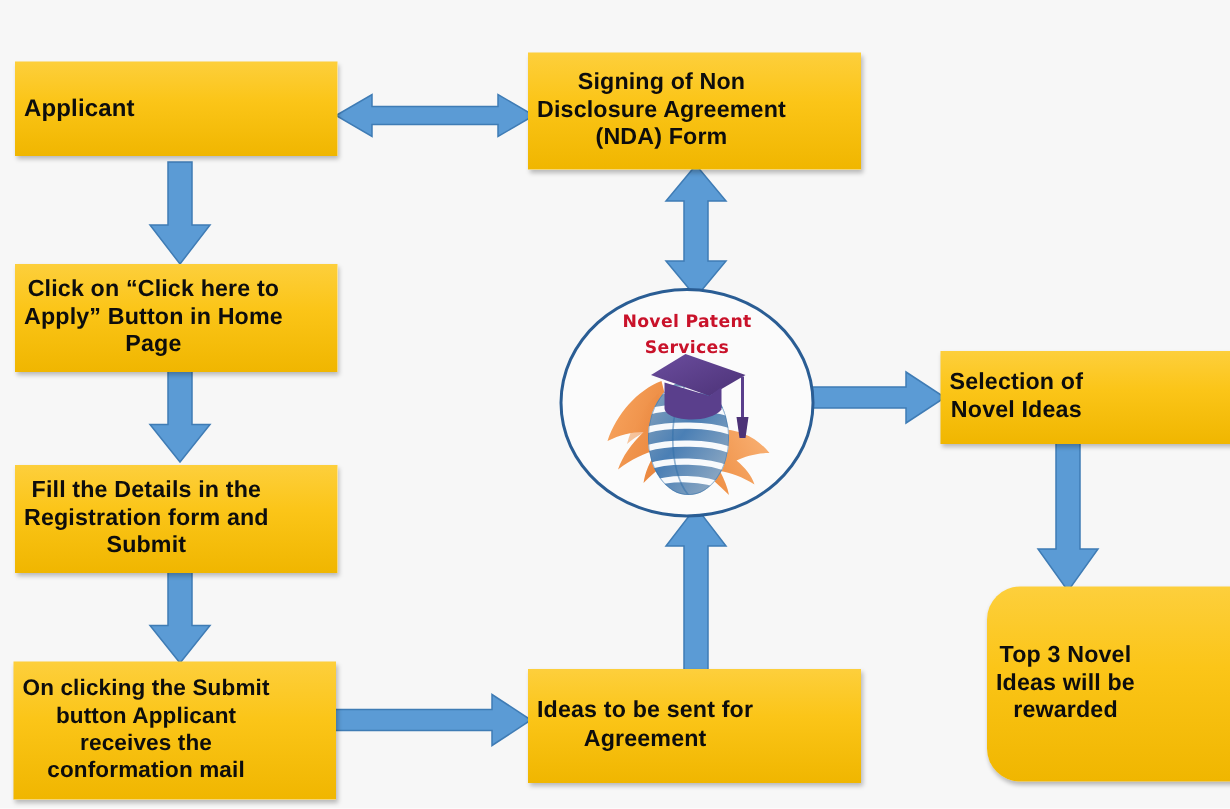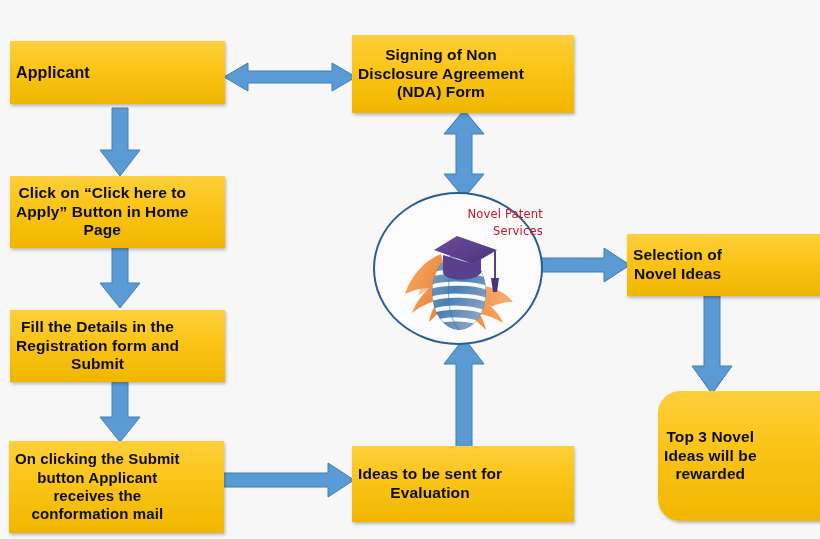--- a/index.html
+++ b/index.html
@@ -62,24 +62,24 @@
     border-radius: 50%;
     border: 2px solid #2a5d94;
     background: #fbfbfb;
     box-sizing: border-box;
   }
   #logo .brand {
     position: absolute;
     left: 0;
     right: 0;
     top: 14px;
-    text-align: right;
+    text-align: center;
     color: #c9122a;
     font-family: "DejaVu Sans", sans-serif;
-    font-weight: 400;
+    font-weight: 700;
     font-size: 11.5px;
     line-height: 1.5;
     letter-spacing: 0.2px;
     white-space: pre-line;
     z-index: 3;
   }
   #logo .mark {
     position: absolute;
     left: 0; top: 0;
     width: 100%;
@@ -170,21 +170,21 @@
 
   <div class="box" style="left:9px; top:441px; width:215px; height:92px; font-size:15px;">
     <span class="txt">On clicking the Submit
 button Applicant
 receives the
 conformation mail</span>
   </div>
 
   <div class="box" style="left:352px; top:446px; width:222px; height:76px; font-size:15.5px;">
     <span class="txt">Ideas to be sent for
-Evaluation</span>
+Agreement</span>
   </div>
 
   <div class="box" style="left:627px; top:234px; width:204px; height:62px; font-size:15.5px;">
     <span class="txt">Selection of
 Novel Ideas</span>
   </div>
 
   <div class="box rounded" style="left:627px; top:391px; width:202px; height:130px; font-size:15.5px;margin-left:31px;">
     <span class="txt">Top 3 Novel
 Ideas will be

